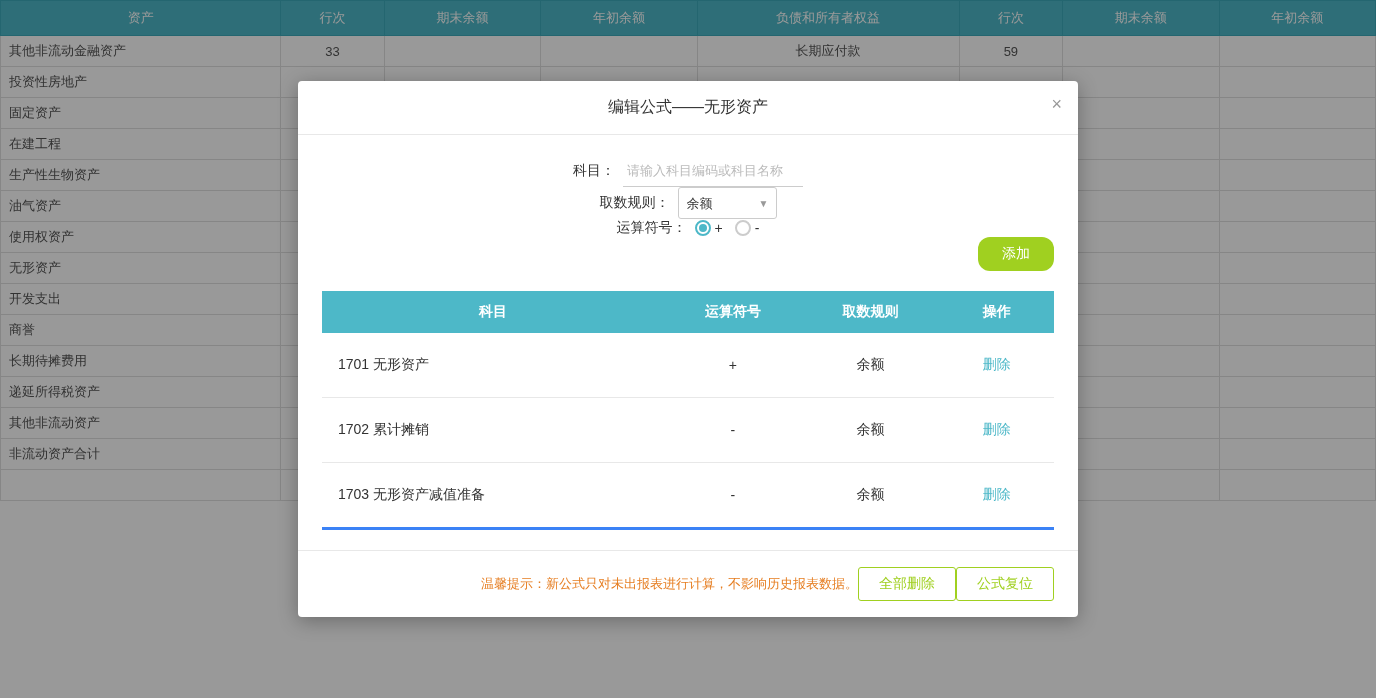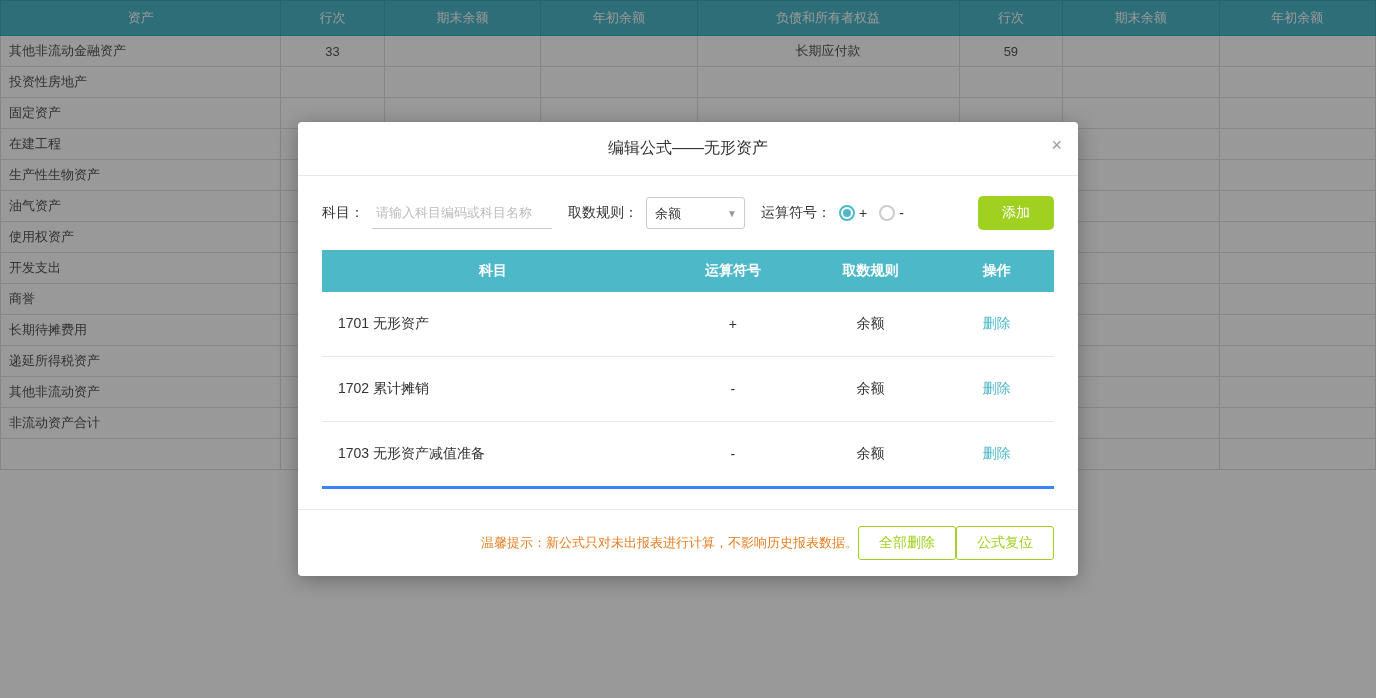--- a/index.html
+++ b/index.html
@@ -93,22 +93,22 @@
     }
 
     .modal-body {
       padding: 20px 24px;
     }
 
     
     .form-row {
       display: flex;
       align-items: center;
-      gap: 16px;
       margin-bottom: 20px;
+      flex-direction: column;
     }
 
     .form-field {
       display: flex;
       align-items: center;
       gap: 8px;
     }
 
     .form-label {
       color: #333;
@@ -198,21 +198,21 @@
     .radio-label {
       font-size: 14px;
       color: #333;
     }
 
     
     .btn-add {
       background: #a0d020;
       color: #fff;
       border: none;
-      border-radius: 5px;
+      border-radius: 12px;
       padding: 8px 24px;
       font-size: 14px;
       cursor: pointer;
       margin-left: auto;
     }
 
     
     .data-table {
       width: 100%;
       border-collapse: collapse;
@@ -364,20 +364,30 @@
         <td></td>
           <td></td>
           <td></td>
         <td></td>
           <td></td>
           <td></td>
           <td></td>
       </tr>
       <tr>
         <td>使用权资产</td>
+        <td></td>
+          <td></td>
+          <td></td>
+        <td></td>
+          <td></td>
+          <td></td>
+          <td></td>
+      </tr>
+      <tr>
+        <td>无形资产</td>
         <td></td>
           <td></td>
           <td></td>
         <td></td>
           <td></td>
           <td></td>
           <td></td>
       </tr>
       <tr>
         <td>开发支出</td>

